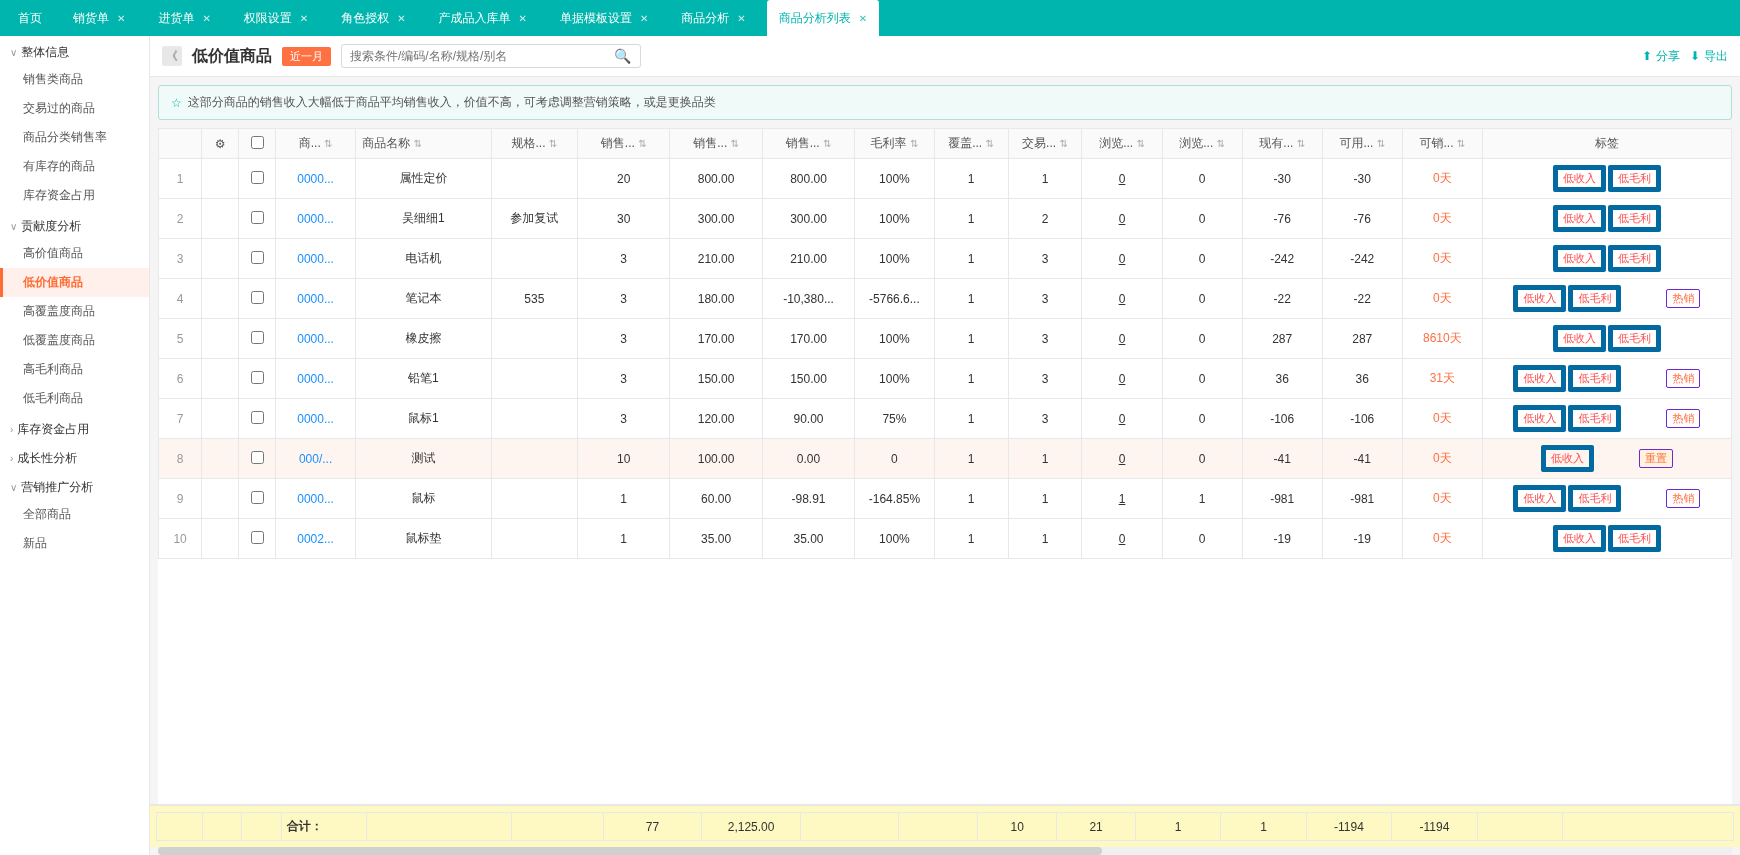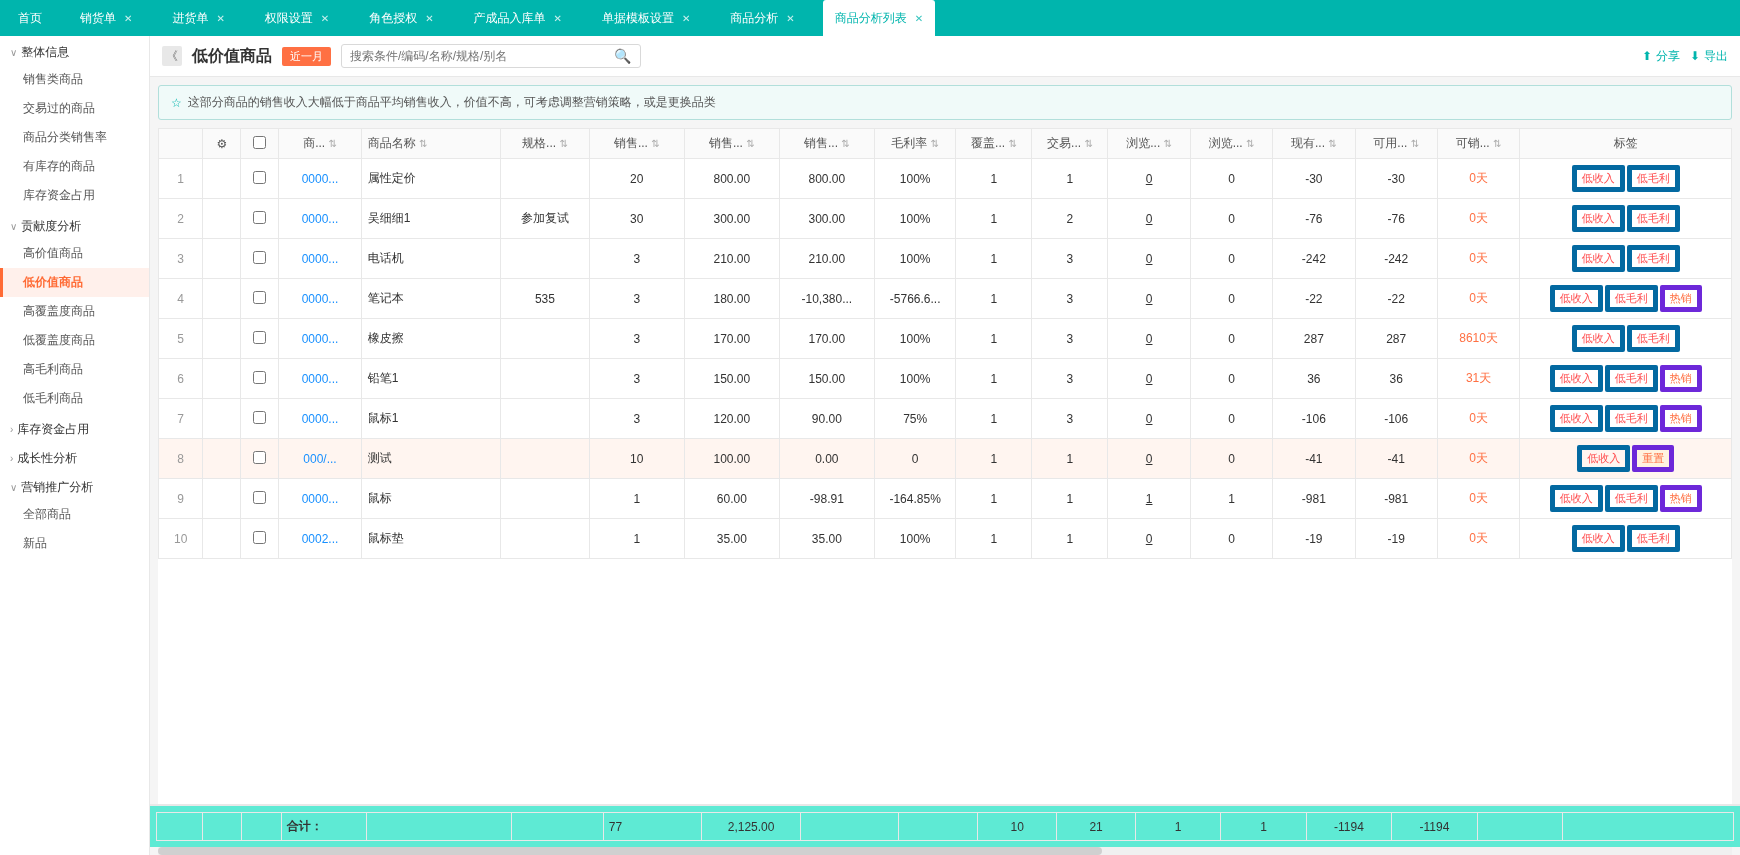--- a/index.html
+++ b/index.html
@@ -1,21 +1,21 @@
 <!DOCTYPE html>
 <html><head>
   <meta charset="utf-8">
   <style>
     * { box-sizing: border-box; margin: 0; padding: 0; font-family: 'Microsoft YaHei', Arial, sans-serif; font-size: 12px; }
     body { background: #f5f5f5; overflow: hidden; width: 1740px; height: 855px; }
 
     
     .top-nav {
       display: flex; align-items: center; background: #00b5ad; height: 36px;
-      padding: 0 8px; gap: 16px;
+      padding: 0 8px; gap: 9px;
     }
     .nav-item {
       color: #fff; padding: 4px 12px; cursor: pointer; border-radius: 3px 3px 0 0;
       display: flex; align-items: center; gap: 4px; height: 36px; white-space: nowrap;
     }
     .nav-item.active { background: #fff; color: #00b5ad; }
     .nav-item .close-x { margin-left: 4px; font-size: 10px; opacity: 0.8; }
     .nav-home { color: #fff; padding: 4px 10px; cursor: pointer; }
 
     
@@ -88,34 +88,34 @@
       background: #fafafa; z-index: 1;
     }
     td {
       border: 1px solid #e8e8e8; padding: 5px 6px; text-align: center;
       color: #333; white-space: nowrap;
     }
     tr.row-highlighted td { background: #fff5f0; }
 
     .tag { padding: 1px 5px; border-radius: 2px; font-size: 11px; margin: 1px; display: inline-block; }
     .tag-red { color: #ff4d4f; border: 5px solid #0369a1; }
-    .tag-orange { color: #ff7043; border: 5px solid #6d28d9; }
+    .tag-orange { color: #ff7043; border: 1px solid #6d28d9; margin-left: 44px; }
 
     .text-orange { color: #ff7043; }
     .underline { text-decoration: underline; cursor: pointer; }
 
     
     .sort-icon { color: #aaa; font-size: 10px; cursor: pointer; }
 
     
     input[type=checkbox] { width: 13px; height: 13px; cursor: pointer; }
 
     
     .footer-total {
-      background: #5eead4; border-top: 2px solid #e8e8e8; padding: 6px;
+      background: #fef9c3; border-top: 2px solid #e8e8e8; padding: 6px;
       display: flex; align-items: center;
     }
 
     
     .pagination {
       display: flex; align-items: center; justify-content: flex-end; padding: 8px 12px;
       background: #fff; border-top: 1px solid #e8e8e8; gap: 8px;
     }
     .page-size-label { color: #555; }
     .page-size-select {
@@ -143,21 +143,21 @@
     .col-pct { width: 60px; margin-top: 47px; }
     .col-cover { width: 60px; }
     .col-trade { width: 60px; }
     .col-browse { width: 65px; }
     .col-browse2 { width: 65px; }
     .col-now { width: 65px; }
     .col-avail { width: 65px; }
     .col-sale { width: 65px; }
     .col-tag { width: 130px; }
 
-    td.name-left { text-align: left; }
+    td.name-left { text-align: center; }
 
     .scroll-bar-wrapper { height: 8px; background: #f0f0f0; margin: 0 8px; }
     .scroll-bar-inner { height: 8px; background: #d0d0d0; width: 60%; border-radius: 4px; }
   </style>
 </head>
 <body>
 
 <div class="top-nav">
   <div class="nav-item nav-home">首页</div>
   <div class="nav-item">
@@ -493,21 +493,21 @@
     <div class="footer-total">
       <table style="width:100%; border-collapse:collapse;">
         <tbody>
             <tr>
           <td style="width:35px; border:1px solid #e8e8e8; padding:5px;"></td>
           <td style="width:30px; border:1px solid #e8e8e8; padding:5px;"></td>
           <td style="width:30px; border:1px solid #e8e8e8; padding:5px;"></td>
           <td style="width:65px; border:1px solid #e8e8e8; padding:5px; text-align:left; font-weight:bold;">合计：</td>
           <td style="width:110px; border:1px solid #e8e8e8; padding:5px;"></td>
           <td style="width:70px; border:1px solid #e8e8e8; padding:5px;"></td>
-          <td style="width:75px; border:1px solid #e8e8e8; padding:5px; text-align:left;">77</td>
+          <td style="width:75px; border:1px solid #e8e8e8; padding:5px; text-align:center;">77</td>
           <td style="width:75px; border:1px solid #e8e8e8; padding:5px; text-align:center;">2,125.00</td>
           <td style="width:75px; border:1px solid #e8e8e8; padding:5px;"></td>
           <td style="width:60px; border:1px solid #e8e8e8; padding:5px;"></td>
           <td style="width:60px; border:1px solid #e8e8e8; padding:5px; text-align:center;">10</td>
           <td style="width:60px; border:1px solid #e8e8e8; padding:5px; text-align:center;">21</td>
           <td style="width:65px; border:1px solid #e8e8e8; padding:5px; text-align:center;">1</td>
           <td style="width:65px; border:1px solid #e8e8e8; padding:5px; text-align:center;">1</td>
           <td style="width:65px; border:1px solid #e8e8e8; padding:5px; text-align:center;">-1194</td>
           <td style="width:65px; border:1px solid #e8e8e8; padding:5px; text-align:center;">-1194</td>
           <td style="width:65px; border:1px solid #e8e8e8; padding:5px;"></td>

